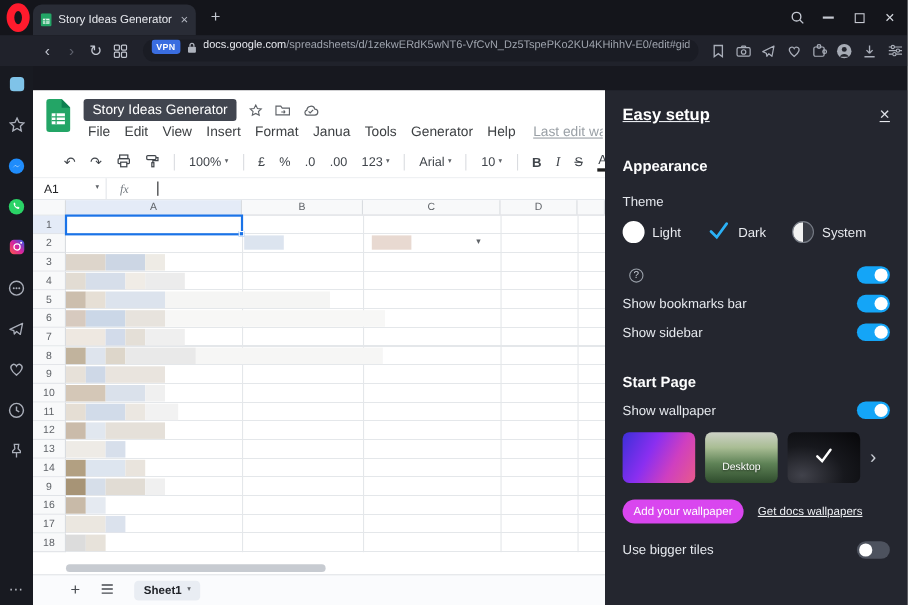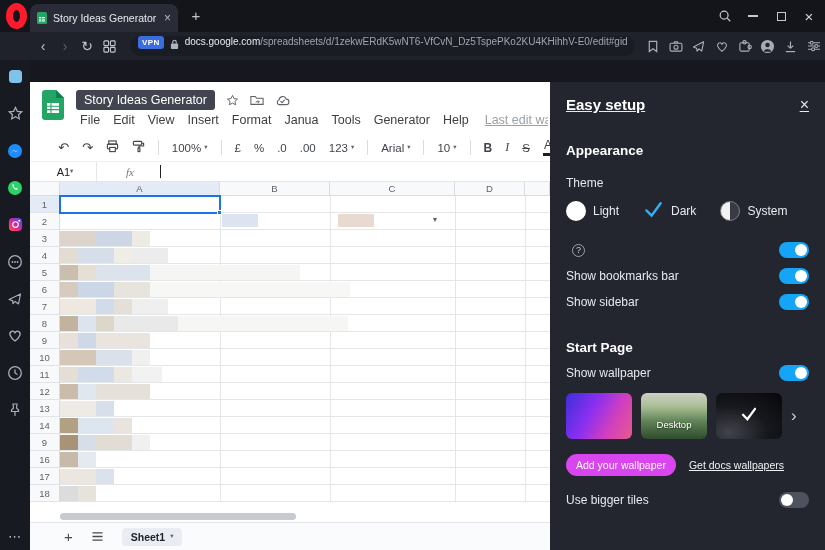--- a/index.html
+++ b/index.html
@@ -72,24 +72,24 @@
   .tb-dd{display:flex;align-items:center;gap:3px;}
   .caret{font-size:6.5px;color:#5f6368;line-height:1;}
   .tb-glyph{font-size:13px;line-height:1;}
   .tb-b{font-weight:bold;font-size:12px;}
   .tb-i{font-style:italic;font-family:"Liberation Serif","DejaVu Serif",serif;font-size:12px;}
   .tb-s{text-decoration:line-through;font-size:11.5px;}
   .tb-a{border-bottom:3px solid #1f1f1f;line-height:1.1;font-size:12px;padding:0 1px;}
 
   .fbar{position:absolute;left:0;top:79px;width:100%;height:21px;background:#fff;
         border-top:1px solid #eef0f2;border-bottom:1px solid #e3e6ea;display:flex;align-items:center;}
-  .name-box{width:66px;height:100%;display:flex;align-items:center;justify-content:center;
+  .name-box{width:66px;height:100%;display:flex;align-items:center;justify-content:space-between;
             padding:0 6px 0 10px;font-size:11px;color:#202124;}
   .fb-sep{width:1px;height:100%;background:#e3e6ea;}
-  .fx{font-style:italic;color:#747a80;font-size:11px;margin-left:29px;
+  .fx{font-style:italic;color:#747a80;font-size:11px;margin-left:12px;
       font-family:"Liberation Serif","DejaVu Serif",serif;}
   .fcursor{width:1px;height:13px;background:#202124;margin-left:26px;}
 
   .col-headers{position:absolute;left:0;top:100px;width:100%;height:14px;display:flex;
                background:#f8f9fa;border-bottom:1px solid #d9dce0;font-size:9.5px;color:#5f6368;}
   .corner{width:30px;height:100%;border-right:1px solid #d9dce0;background:#f8f9fa;}
   .col-h{height:100%;border-right:1px solid #d9dce0;display:flex;align-items:center;justify-content:center;}
   .col-h.hl,.row-h.hl{background:#e4ebf7;}
   .row-headers{position:absolute;left:0;top:114px;width:30px;}
   .row-h{height:17px;border-bottom:1px solid #e0e3e7;border-right:1px solid #d9dce0;background:#f8f9fa;

